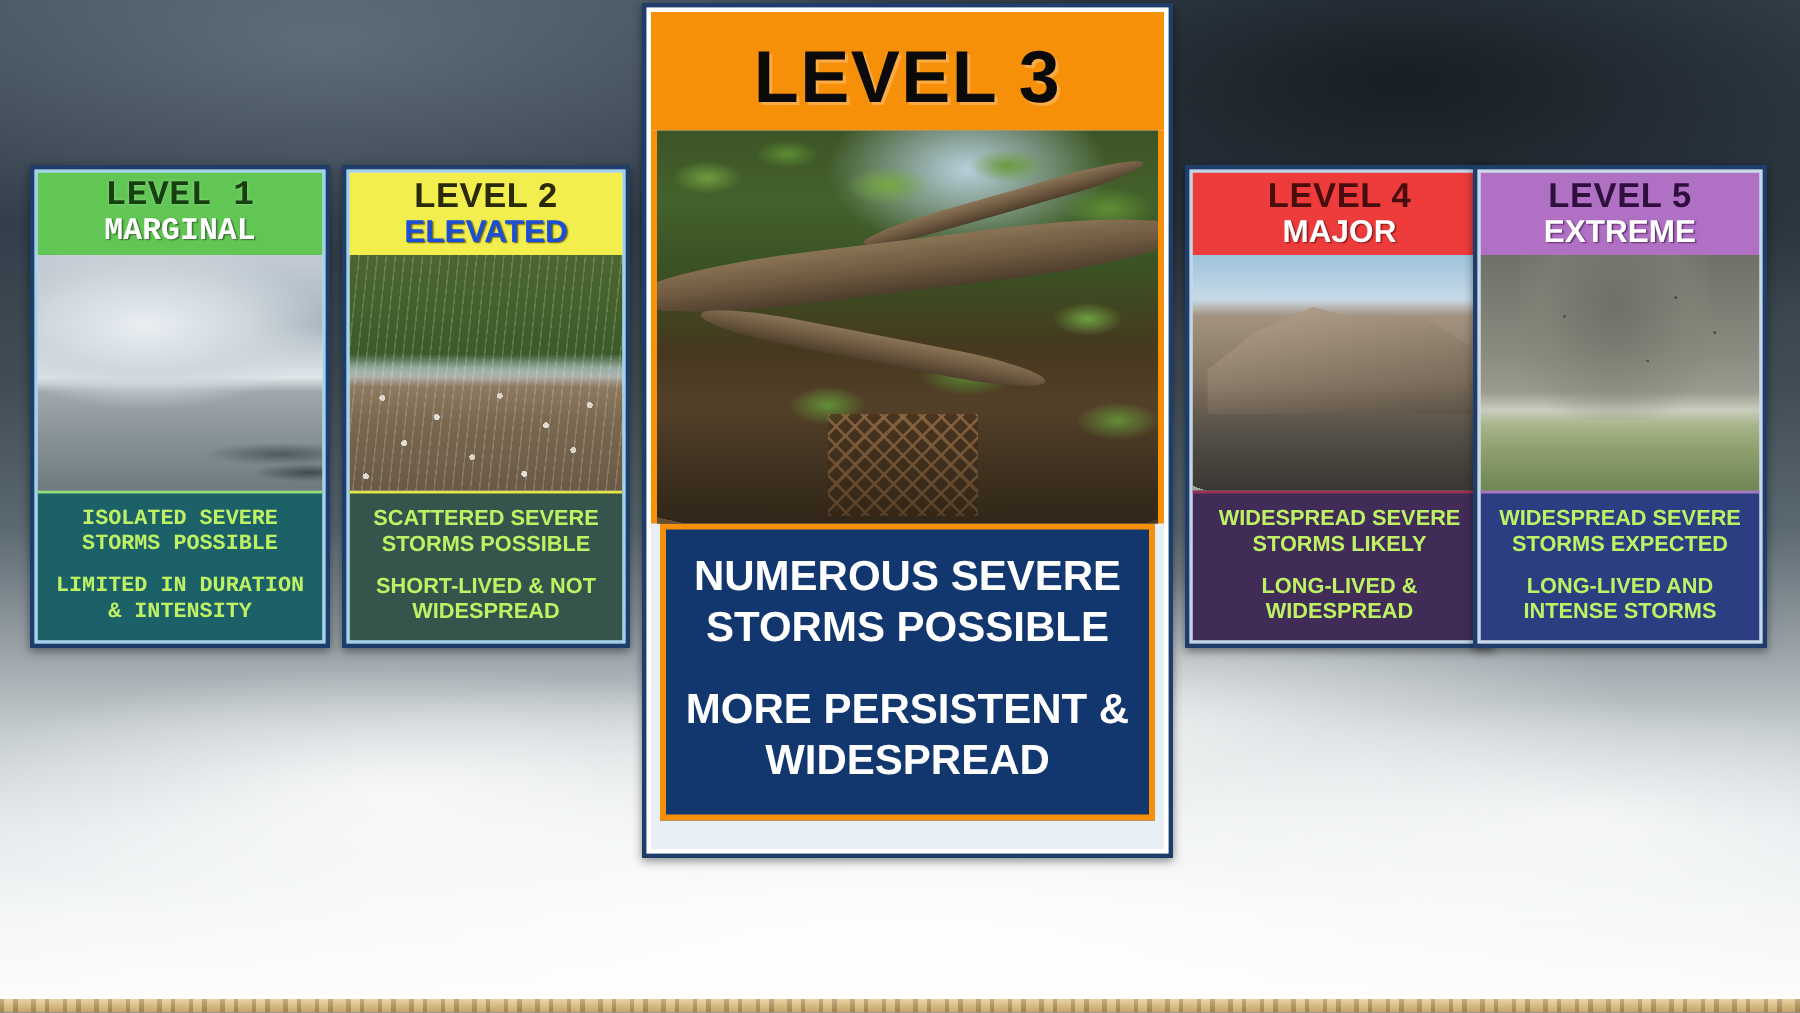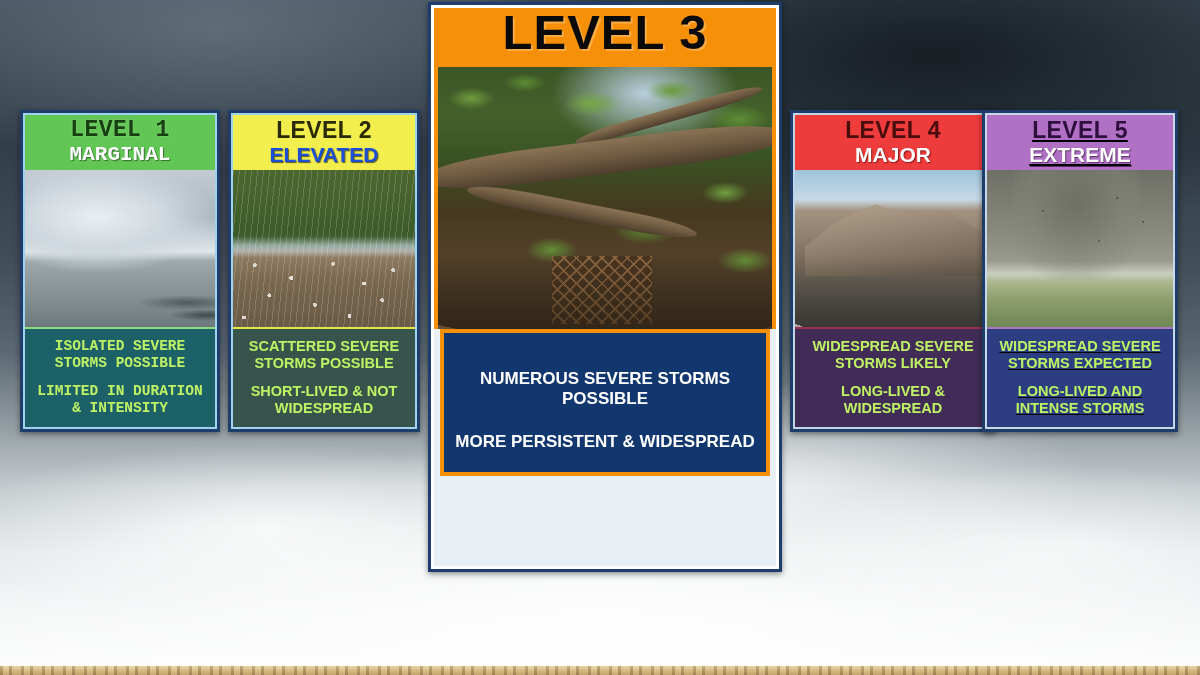--- a/index.html
+++ b/index.html
@@ -200,21 +200,21 @@
     content: "";
     position: absolute; left: 0; right: 0; bottom: 0; height: 45%;
     background:
       linear-gradient(20deg, rgba(210,210,205,0.7) 0 3px, rgba(0,0,0,0) 3px 11px),
       linear-gradient(200deg, rgba(90,80,65,0.55) 0 4px, rgba(0,0,0,0) 4px 13px),
       linear-gradient(180deg, rgba(0,0,0,0) 0%, rgba(45,42,38,0.55) 100%);
   }
 
   
   #card5 { left: 982px; top: 110px; width: 196px; height: 322px; }
-  #card5 .card-inner { border-color: #c8d8e8; text-decoration: underline; }
+  #card5 .card-inner { border-color: #c8d8e8; }
   #card5 .hdr { background: #b070c4; }
   #card5 .hdr .lvl { color: #2f0f3d; }
   #card5 .hdr .sub { color: #ffffff; text-shadow: 1px 1px 1px rgba(60,20,70,.7); }
   #card5 .msg { background: #2c3d82; border-top: 2px solid #a877c2; }
   #card5 .photo {
     background:
       linear-gradient(180deg, #6e6f66 0%, #7d7e73 22%, #8b8c80 42%, #9a9b8e 58%,
                       #c9cdbe 66%, #a9b58c 72%, #8fa06e 82%, #7d9160 92%, #6f8655 100%);
   }
   #card5 .photo::before {
@@ -234,21 +234,21 @@
 
   
   #card3 {
     left: 428px; top: 2px; width: 354px; height: 570px;
     border: 3px solid #1f3d6b;
     background: #e8eff5;
   }
   #card3 .card-inner { border: 3px solid #ffffff; }
   #card3 .hdr {
     background: #f79009;
-    padding: 0 4px 10px;
+    padding: 20px 4px 10px;
     border-bottom: 0;
   }
   #card3 .hdr .lvl {
     font-size: 49px;
     color: #0a0a0a;
     letter-spacing: 1px;
     text-shadow: 2px 2px 0 rgba(255,255,255,.25);
   }
   #card3 .hdr .sub {
     font-size: 30px;
@@ -311,22 +311,22 @@
     position: absolute; left: 34%; width: 30%; bottom: 2%; height: 26%;
     background:
       repeating-linear-gradient(45deg, rgba(150,110,70,0.85) 0 2px, rgba(0,0,0,0) 2px 9px),
       repeating-linear-gradient(-45deg, rgba(150,110,70,0.85) 0 2px, rgba(0,0,0,0) 2px 9px),
       rgba(70,48,28,0.6);
   }
   #card3 .msg {
     background: #12376f;
     border: 4px solid #f79009;
     margin: 0 6px 8px;
-    padding: 36px 10px 20px;
-    font-size: 17px;
+    padding: 14px 10px 20px;
+    font-size: 28px;
     font-weight: bold;
     color: #ffffff;
     line-height: 1.2;
   }
   #card3 .msg p + p { margin-top: 22px; }
 </style>
 </head>
 <body>
 
 <div id="stage">

